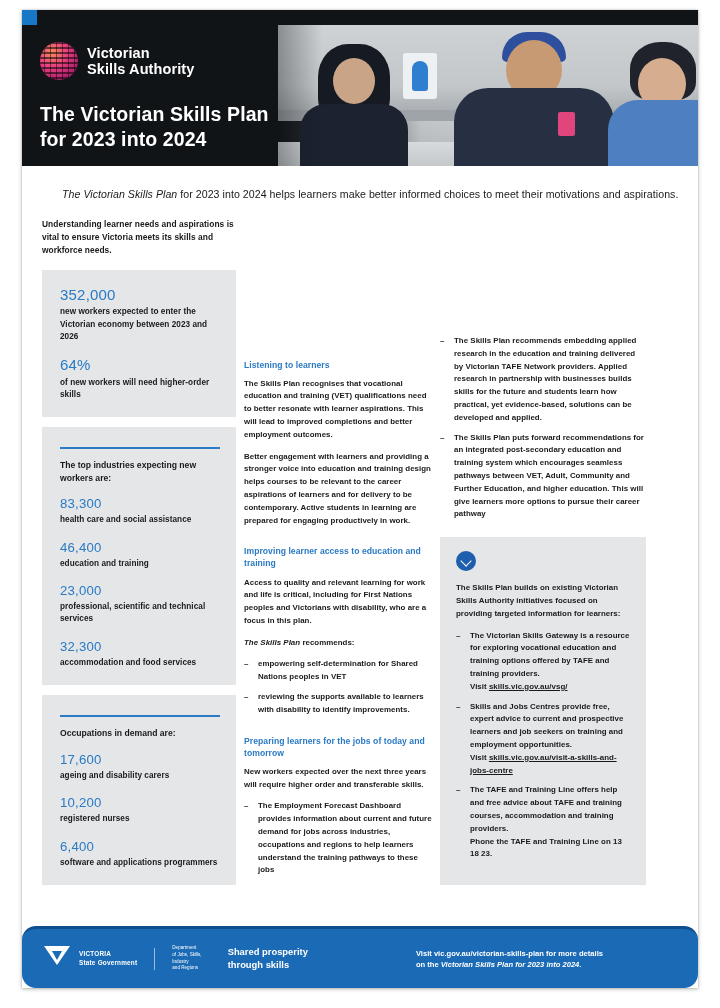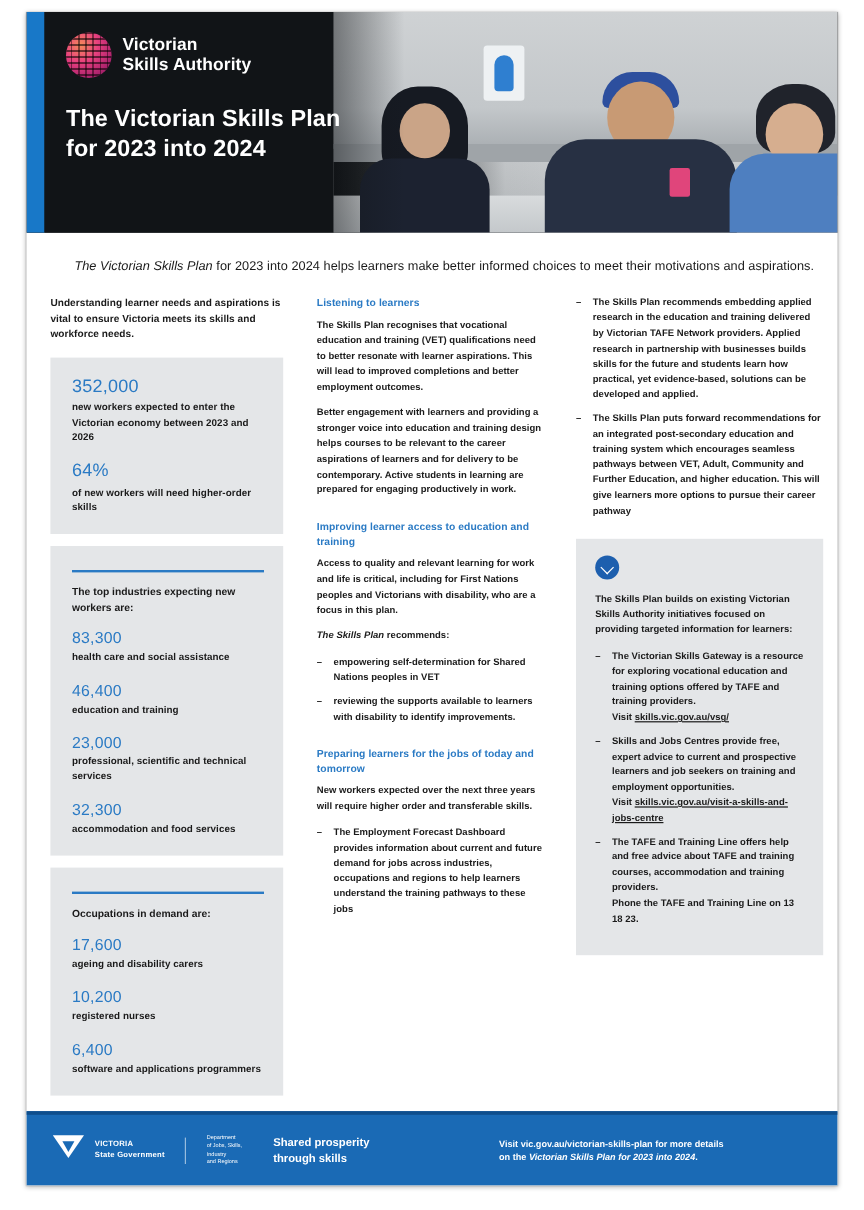--- a/index.html
+++ b/index.html
@@ -22,24 +22,25 @@
     width: 676px;
     height: 978px;
     background: #ffffff;
     box-shadow: 0 1px 4px rgba(0,0,0,0.30), 0 0 1px rgba(0,0,0,0.25);
     overflow: hidden;
   }
 
   
   .header {
     position: relative;
-    height: 184px;
+    height: 156px;
     background: #111417;
     overflow: hidden;
     display: flex;
+    flex-direction: column;
   }
   .header-stripe {
     width: 15px;
     background: #1878c8;
     flex: 0 0 15px;
   }
   .header-body {
     position: relative;
     flex: 1 1 auto;
     overflow: hidden;
@@ -157,22 +158,23 @@
     font-weight: normal;
     line-height: 1.45;
     letter-spacing: .05px;
     margin-left: 20px;
   }
   .intro i { font-style: italic; }
 
   
   .columns {
     display: flex;
-    gap: 28px;
+    gap: 8px;
     padding: 16px 18px 0 20px;
+    align-items: flex-end;
   }
   .col-left  { width: 194px; flex: 0 0 194px; }
   .col-mid   { width: 188px; flex: 0 0 188px; }
   .col-right { width: 206px; flex: 0 0 206px; }
 
   .lead-bold {
     font-size: 8.4px;
     font-weight: bold;
     line-height: 1.5;
     color: #1a1a1a;
@@ -288,20 +290,21 @@
   .footer {
     position: absolute;
     left: 0; right: 0; bottom: 0;
     height: 62px;
     background: #1a6ab5;
     border-top: 3px solid #0f4e8c;
     display: flex;
     align-items: center;
     padding-left: 22px;
     box-sizing: border-box;
+    border-radius: 14px;
   }
   .vic-logo {
     display: flex;
     align-items: center;
     gap: 8px;
   }
   .vic-mark {
     width: 27px; height: 26px;
     position: relative;
   }

